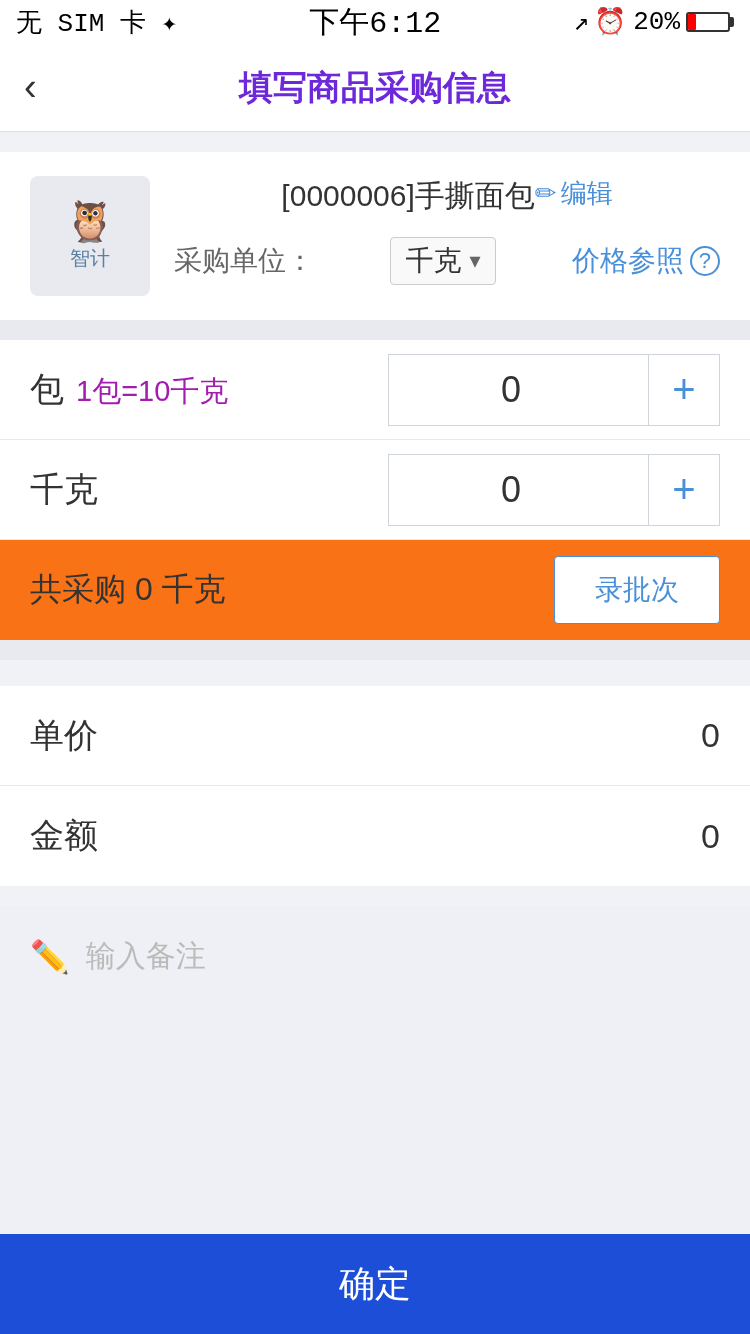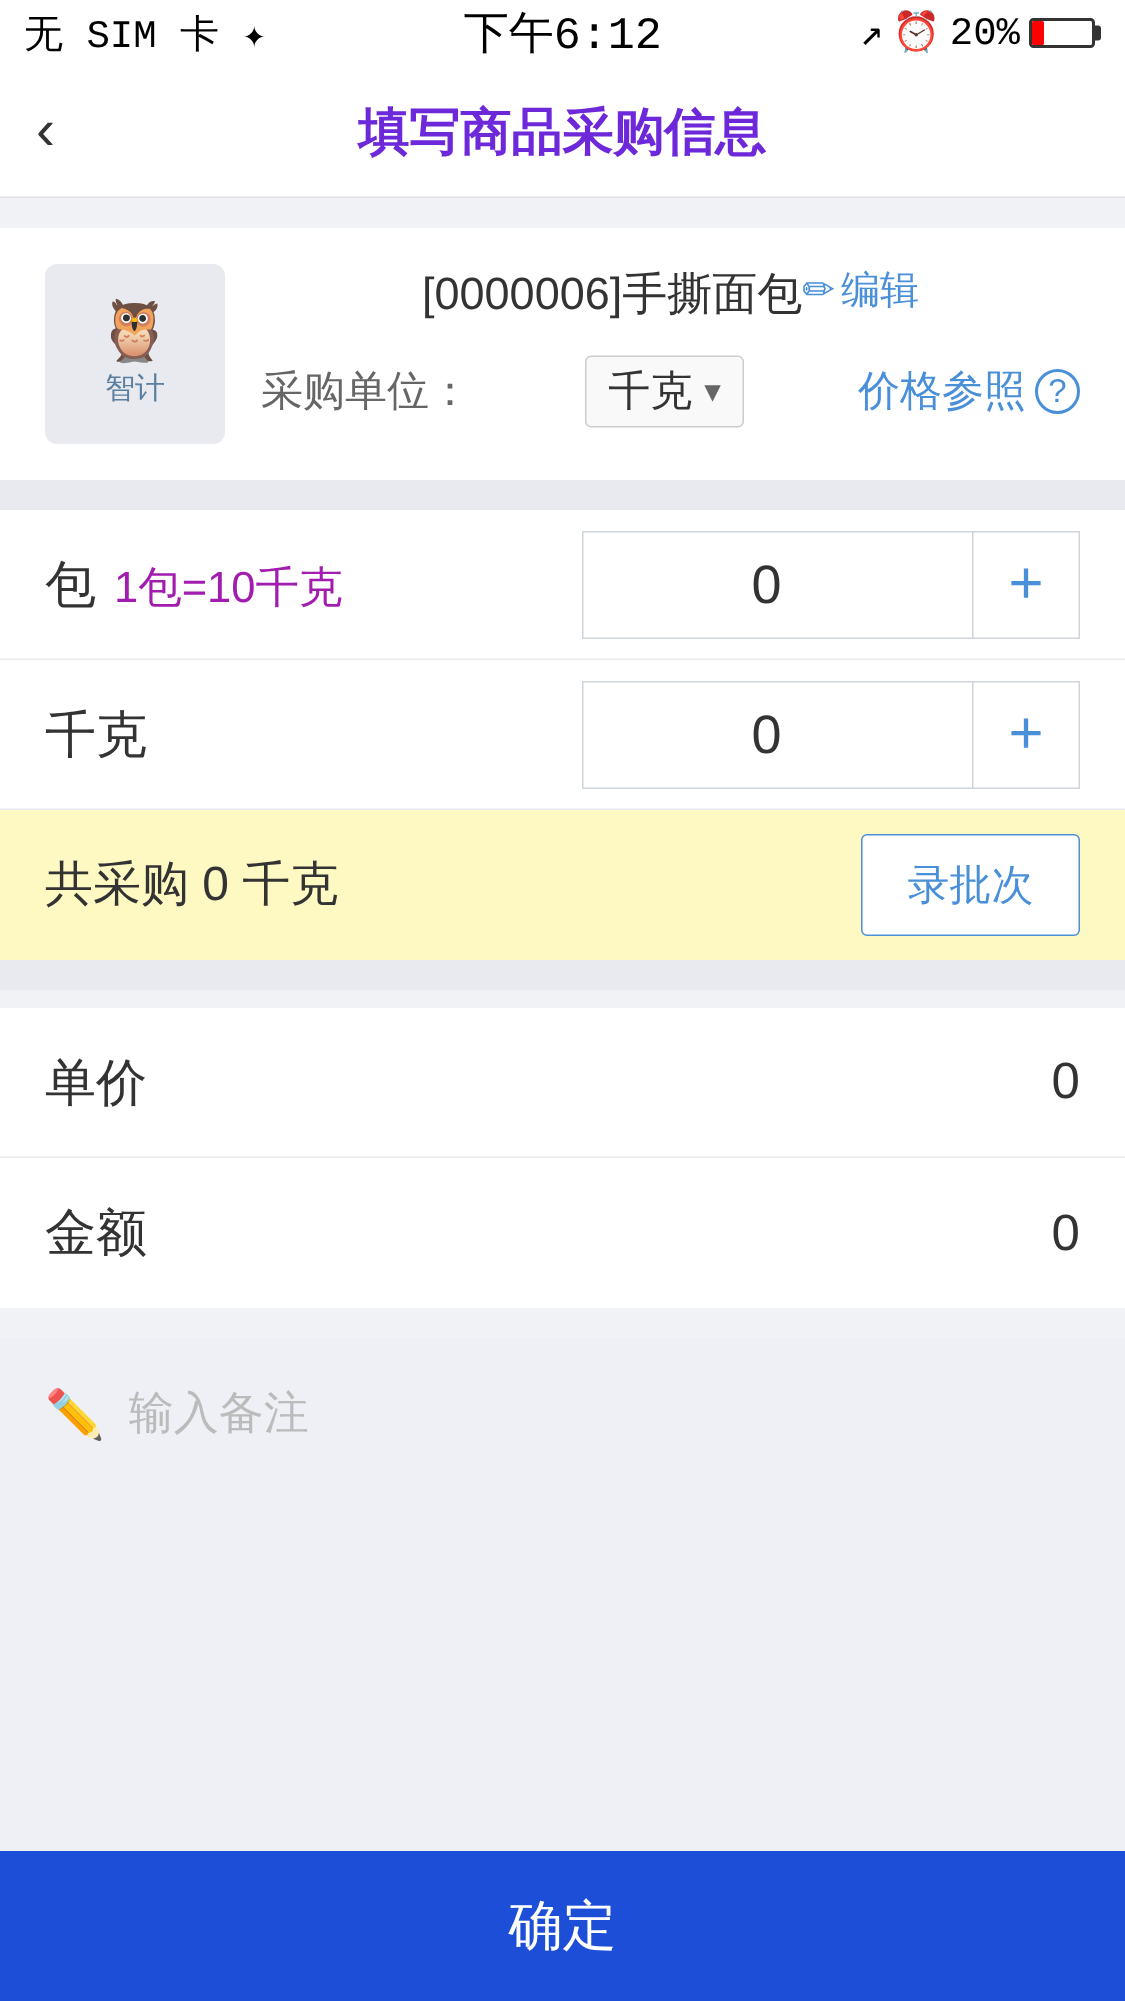--- a/index.html
+++ b/index.html
@@ -222,40 +222,40 @@
       cursor: pointer;
     }
 
     
     .total-row {
       display: flex;
       align-items: center;
       justify-content: space-between;
       padding: 0 30px;
       height: 100px;
-      background: #fef9c3;
+      background: #f97316;
     }
     .total-text {
       font-size: 32px;
       color: #333;
     }
     .batch-btn {
       border: 1px solid #4a90d9;
-      padding: 14px 30px;
+      padding: 14px 40px;
       font-size: 28px;
       color: #4a90d9;
       background: #fff;
       border-radius: 4px;
       cursor: pointer;
     }
 
     
     .price-section {
       background: #fff;
-      margin-top: 12px;
+      margin-top: 26px;
     }
     .price-row {
       display: flex;
       align-items: center;
       justify-content: space-between;
       padding: 0 30px;
       height: 100px;
       border-bottom: 1px solid #e8eaf0;
     }
     .price-row:last-child {

